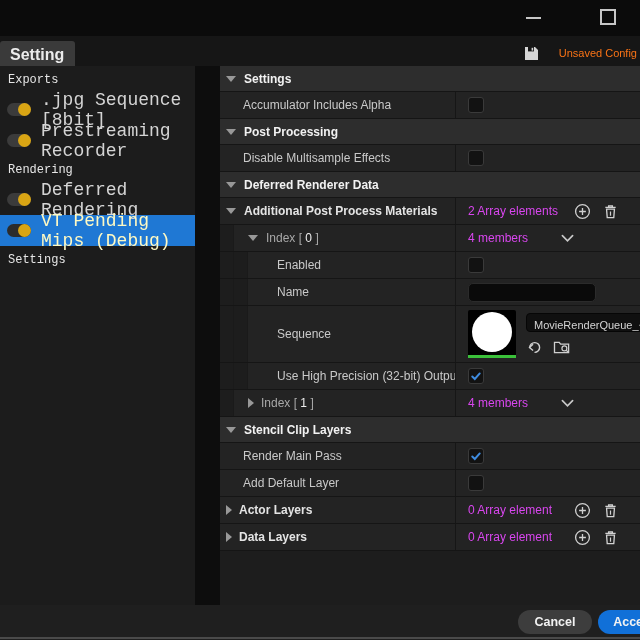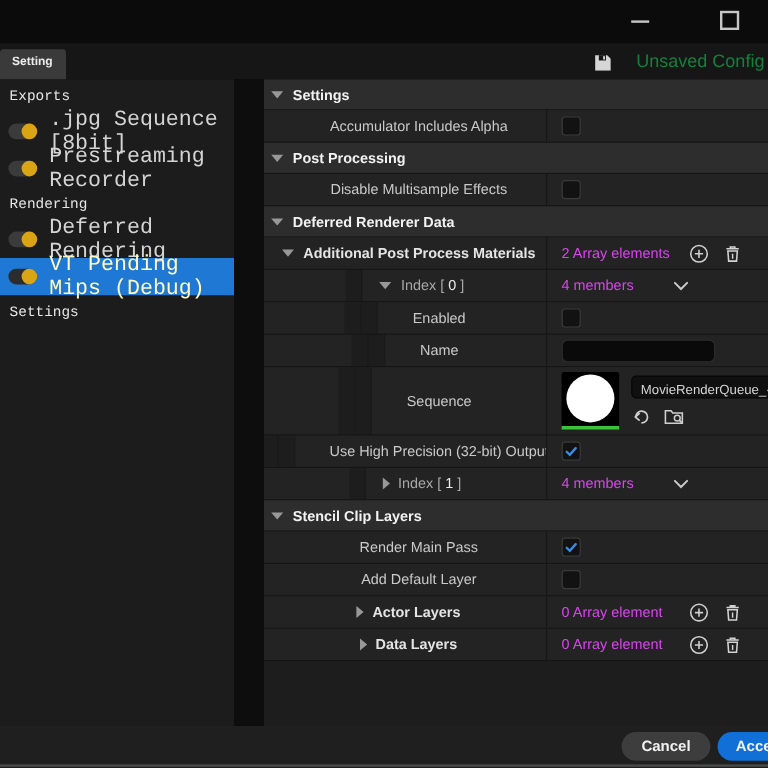--- a/index.html
+++ b/index.html
@@ -4,42 +4,42 @@
 <style>
   html,body{margin:0;padding:0;background:#000;}
   #window{position:relative;width:640px;height:640px;background:#0e0e0e;overflow:hidden;
     font-family:"Liberation Sans","DejaVu Sans",sans-serif;-webkit-font-smoothing:antialiased;}
   
   #titlebar{position:relative;height:36px;background:#0b0b0b;}
   .win-min{position:absolute;left:526px;top:17px;width:15px;height:2px;background:#c6c6c6;cursor:pointer;}
   .win-max{position:absolute;left:600px;top:9px;width:12px;height:12px;border:2px solid #c6c6c6;cursor:pointer;}
   
   #tabbar{position:relative;height:30px;background:#161616;display:flex;align-items:flex-end;}
-  .tab{height:25px;box-sizing:border-box;background:#3a3a3a;color:#ececec;font-size:10px;font-weight:600;
+  .tab{height:25px;box-sizing:border-box;background:#3a3a3a;color:#ececec;font-size:16px;font-weight:600;
     padding:5px 11px 0 10px;border-radius:3px 3px 0 0;cursor:pointer;}
-  .status{margin-left:auto;display:flex;align-items:center;gap:21px;color:#15803d;font-size:15px;
+  .status{margin-left:auto;display:flex;align-items:center;gap:21px;color:#f97316;font-size:11px;
     padding:0 3px 6px 0;cursor:pointer;}
   
   #content{display:flex;height:539px;background:#0d0d0d;}
   
   #sidebar{width:195px;flex:none;background:#1c1c1c;margin-right:25px;overflow:hidden;font-family:Liberation Mono, monospace;}
   .sb-section{height:28px;display:flex;align-items:center;padding-left:8px;color:#e6e6e6;font-size:12px;}
   .sb-item{height:31px;display:flex;align-items:center;padding-left:7px;gap:10px;color:#d4d4d4;font-size:18px;cursor:pointer;}
   .sb-item.selected{background:var(--selection-blue,#1f78d4);color:#fef9c3;}
   .sb-item.plain{padding-left:38px;}
   .toggle{width:24px;height:13px;border-radius:7px;background:#3b3b3b;position:relative;flex:none;}
   .sb-item.selected .toggle{background:#2c2c2c;}
   .knob{position:absolute;right:0;top:0;width:13px;height:13px;border-radius:50%;background:var(--toggle-yellow,#d9a514);}
   
   #main{flex:1;background:#1d1d1d;display:flex;flex-direction:column;overflow:hidden;}
   .row{display:flex;align-items:stretch;background:#232323;border-bottom:1px solid #151515;
     height:27px;box-sizing:border-box;flex:none;}
   .row.category{background:#2d2d2d;height:26px;align-items:center;padding-left:6px;}
   .row.material{height:57px;}
-  .labelcol{width:235px;flex:none;display:flex;align-items:center;overflow:hidden;justify-content:center;}
+  .labelcol{width:235px;flex:none;display:flex;align-items:center;overflow:hidden;}
   .valuecol{flex:1;border-left:1px solid #161616;display:flex;align-items:center;position:relative;overflow:hidden;}
   .indent{width:13px;flex:none;align-self:stretch;background:rgba(0,0,0,0.16);border-right:1px solid #1a1a1a;}
   .pad-d0{padding-left:23px;}
   .pad-d2{padding-left:29px;}
   .pad-tri{padding-left:6px;}
   .pad-tri1{padding-left:14px;}
   .tri{width:0;height:0;flex:none;cursor:pointer;}
   .tri.down{border-left:5px solid transparent;border-right:5px solid transparent;border-top:6px solid #989898;margin-right:8px;}
   .tri.right{border-top:5px solid transparent;border-bottom:5px solid transparent;border-left:6px solid #989898;margin-right:7px;}
   .lbl{font-size:12px;color:#c9c9c9;white-space:nowrap;}

